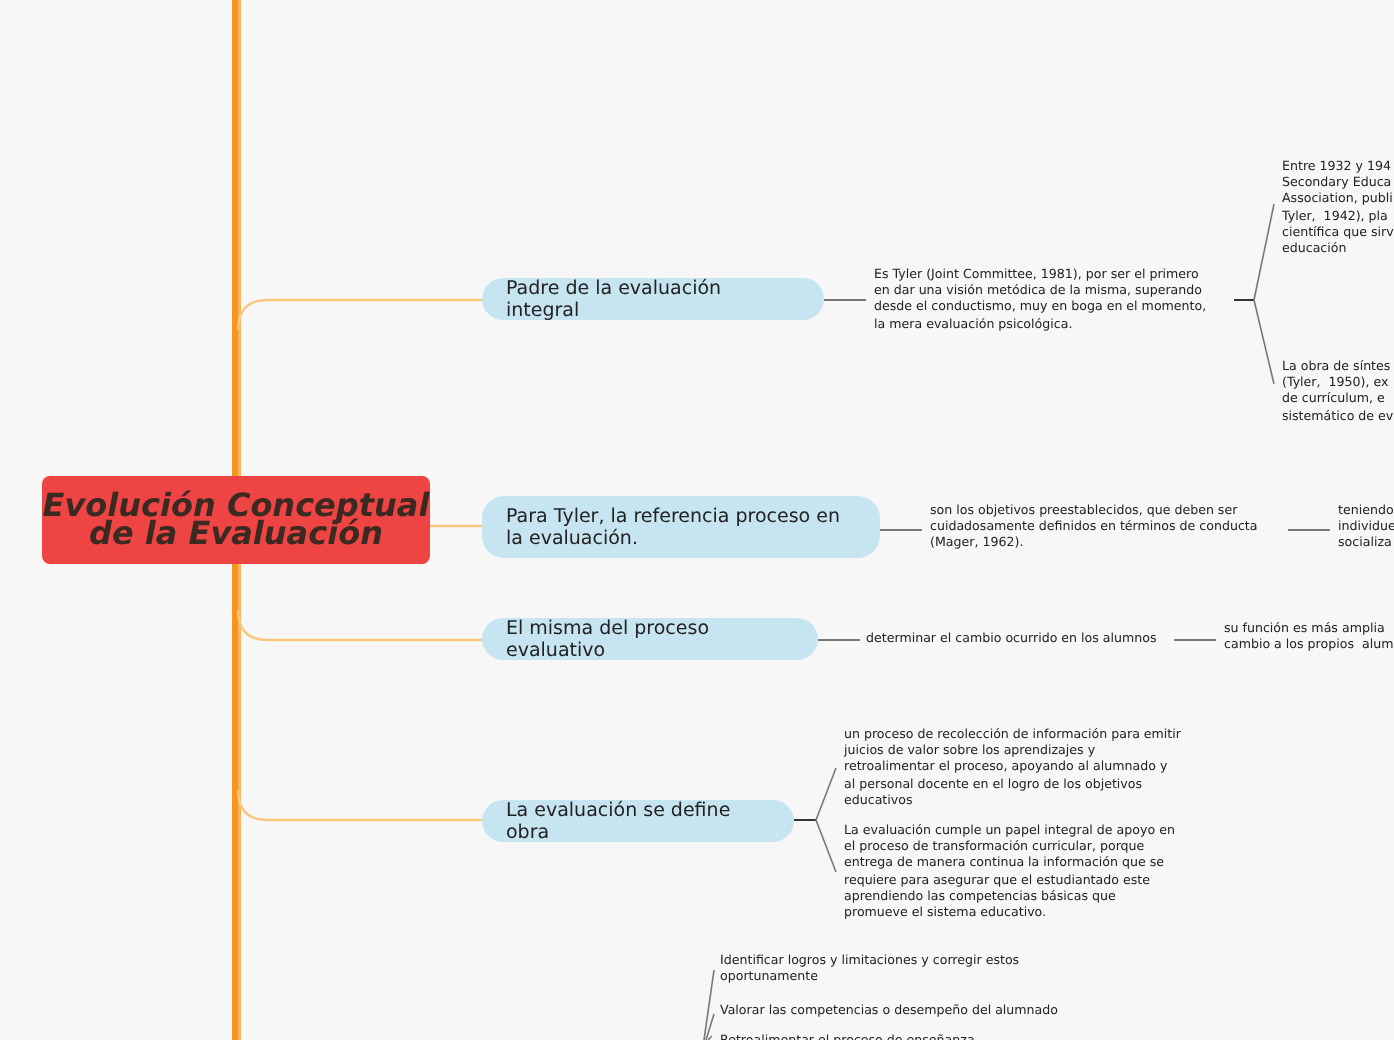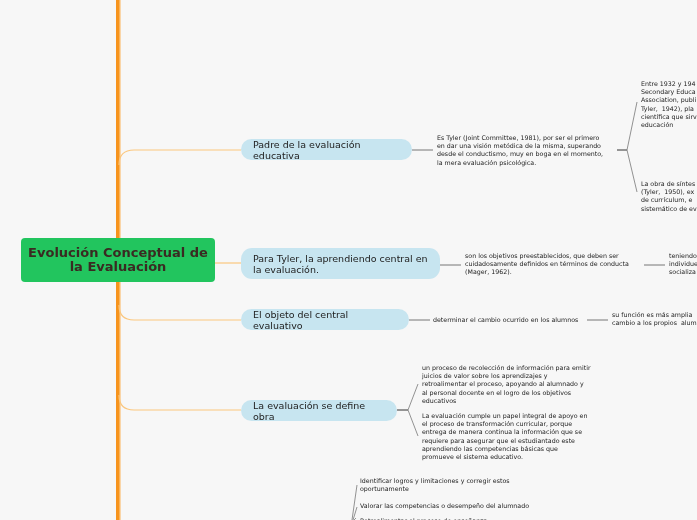--- a/index.html
+++ b/index.html
@@ -6,23 +6,23 @@
     body {
       width: 697px; height: 520px; overflow: hidden;
       background: #f7f7f7;
       font-family: "DejaVu Sans", sans-serif;
       position: relative;
     }
     .canvas { position: absolute; left: 0; top: 0; width: 697px; height: 520px; }
     svg.lines { position: absolute; left: 0; top: 0; }
     .root {
       position: absolute; left: 21px; top: 238px; width: 194px; height: 44px;
-      background: #22c55e; border-radius: 4px;
+      background: #ef4444; border-radius: 4px;
       display: flex; align-items: center; justify-content: center; text-align: center;
-      font-weight: bold; font-size: 13px; line-height: 14px; color: #3a2a22;
+      font-weight: bold; font-size: 16px; line-height: 14px; color: #3a2a22; font-style: italic;
     }
     .topic {
       position: absolute; background: #c7e5f0; border-radius: 11px;
       font-size: 9.5px; color: #222; display: flex; align-items: center;
       padding: 0 12px; box-sizing: border-box; line-height: 11px;
     }
     .note {
       position: absolute; font-size: 6.3px; line-height: 8.2px; color: #222;
       white-space: pre-line;
     }
@@ -59,49 +59,49 @@
     <path d="M352,520 L357,485" stroke="#777" stroke-width="0.8" fill="none"></path>
     <path d="M353,520 L357,507" stroke="#777" stroke-width="0.8" fill="none"></path>
     <path d="M354,520 L356,518" stroke="#777" stroke-width="0.8" fill="none"></path>
   </svg>
 
   <div class="root">
     <span>Evolución Conceptual de la Evaluación</span>
   </div>
 
   <div class="topic" style="left:241px; top:139px; width:171px; height:21px;">
-    <span>Padre de la evaluación educativa</span>
+    <span>Padre de la evaluación integral</span>
   </div>
   <div class="note" style="left:437px; top:134px; width:185px;">Es Tyler (Joint Committee, 1981), por ser el  primero
 en dar una visión metódica de la misma, superando
 desde el conductismo,  muy en boga en el momento,
 la mera evaluación psicológica.</div>
   <div class="note" style="left:641px; top:80px; width:60px; overflow:hidden; white-space:pre;">Entre 1932 y 194
 Secondary Educa
 Association, publi
 Tyler,  1942), pla
 científica que sirv
 educación</div>
   <div class="note" style="left:641px; top:180px; width:60px; overflow:hidden; white-space:pre;">La obra de síntes
 (Tyler,  1950), ex
 de currículum, e
 sistemático de ev</div>
 
   <div class="topic" style="left:241px; top:248px; width:199px; height:31px;">
-    <span>Para Tyler, la aprendiendo central en la evaluación.</span>
+    <span>Para Tyler, la referencia proceso en la evaluación.</span>
   </div>
   <div class="note" style="left:465px; top:252px; width:180px;">son los objetivos preestablecidos,  que deben ser
 cuidadosamente definidos en términos de conducta
 (Mager, 1962).</div>
   <div class="note" style="left:669px; top:252px; width:30px; overflow:hidden; white-space:pre;">teniendo
 individue
 socializa</div>
 
   <div class="topic" style="left:241px; top:309px; width:168px; height:21px;">
-    <span>El objeto del central evaluativo</span>
+    <span>El misma del proceso evaluativo</span>
   </div>
   <div class="note" style="left:433px; top:316px; width:160px;">determinar el cambio ocurrido en los alumnos</div>
   <div class="note" style="left:612px; top:311px; width:90px; overflow:hidden; white-space:pre;">su función es más amplia
 cambio a los propios  alum</div>
 
   <div class="topic" style="left:241px; top:400px; width:156px; height:21px;">
     <span>La evaluación se define obra</span>
   </div>
   <div class="note" style="left:422px; top:364px; width:180px;">un proceso de recolección de información para emitir
 juicios de valor sobre los aprendizajes y

